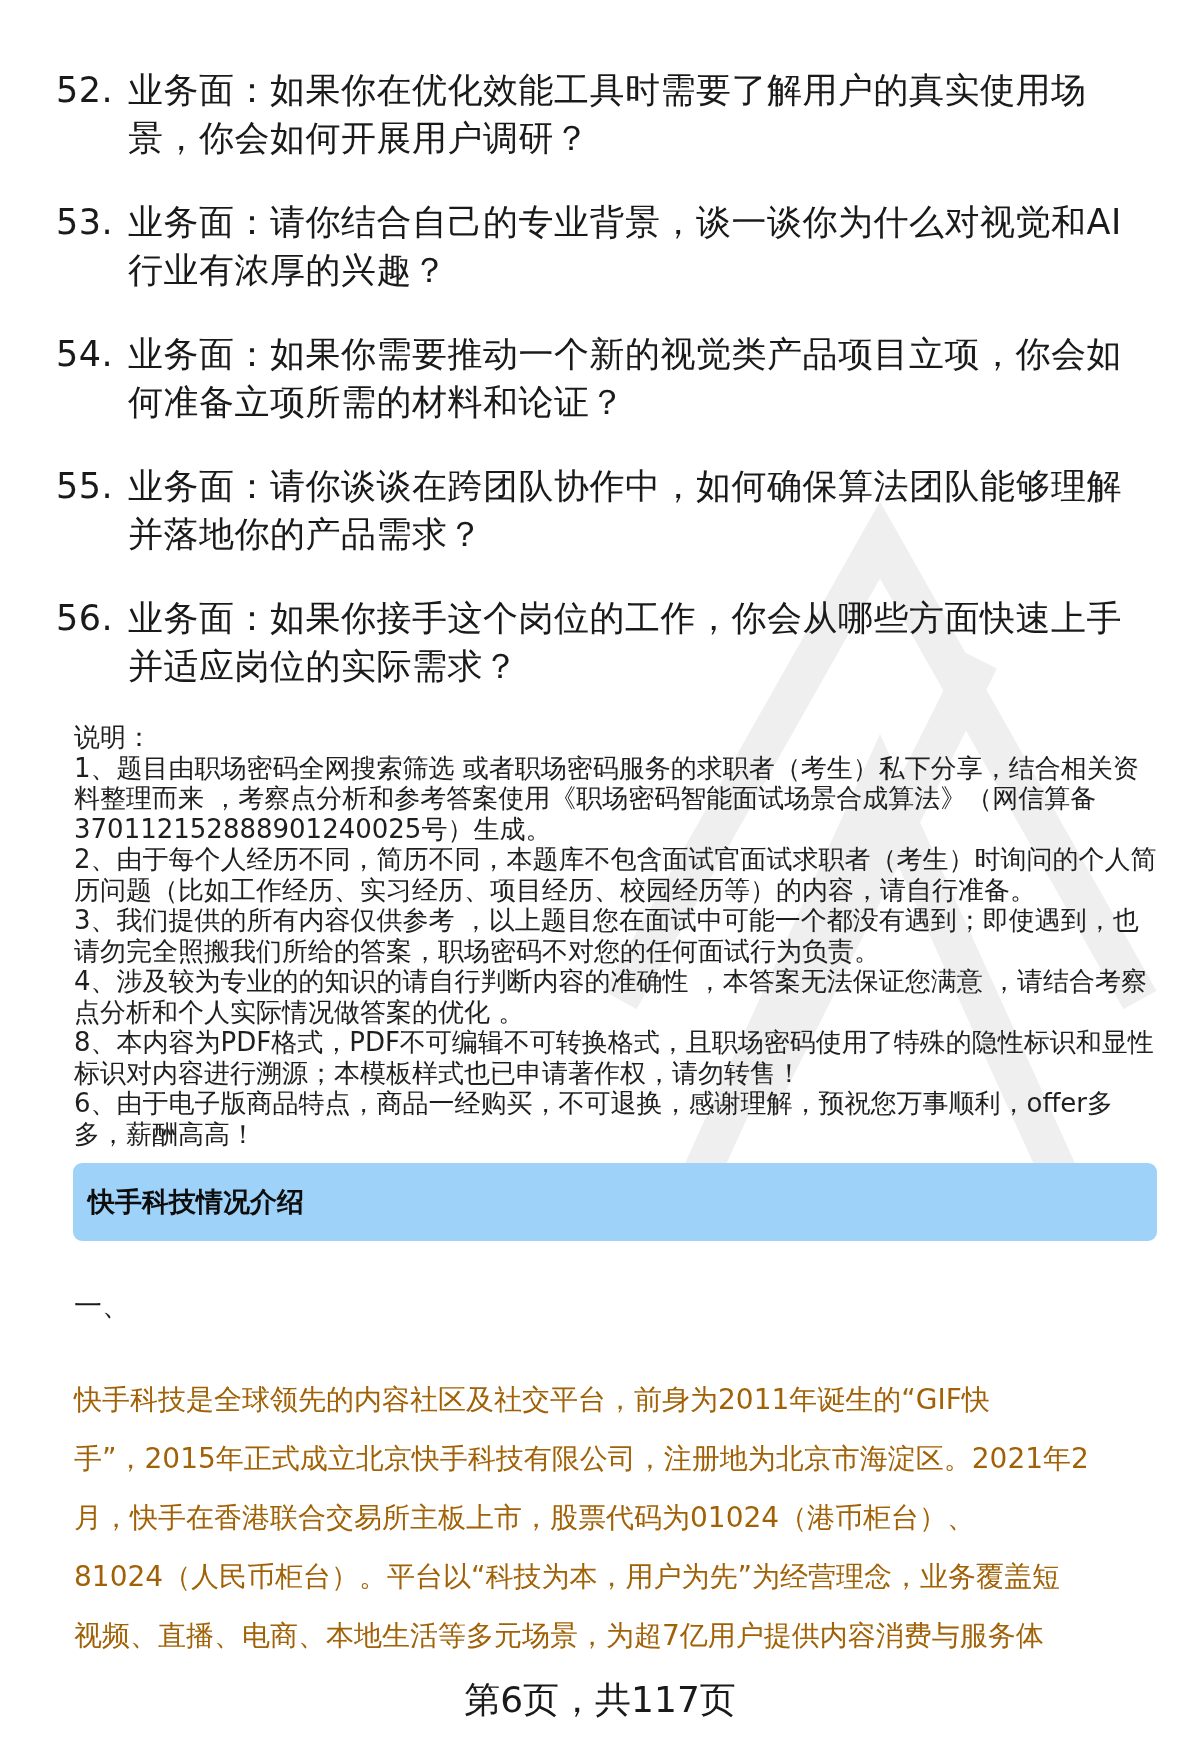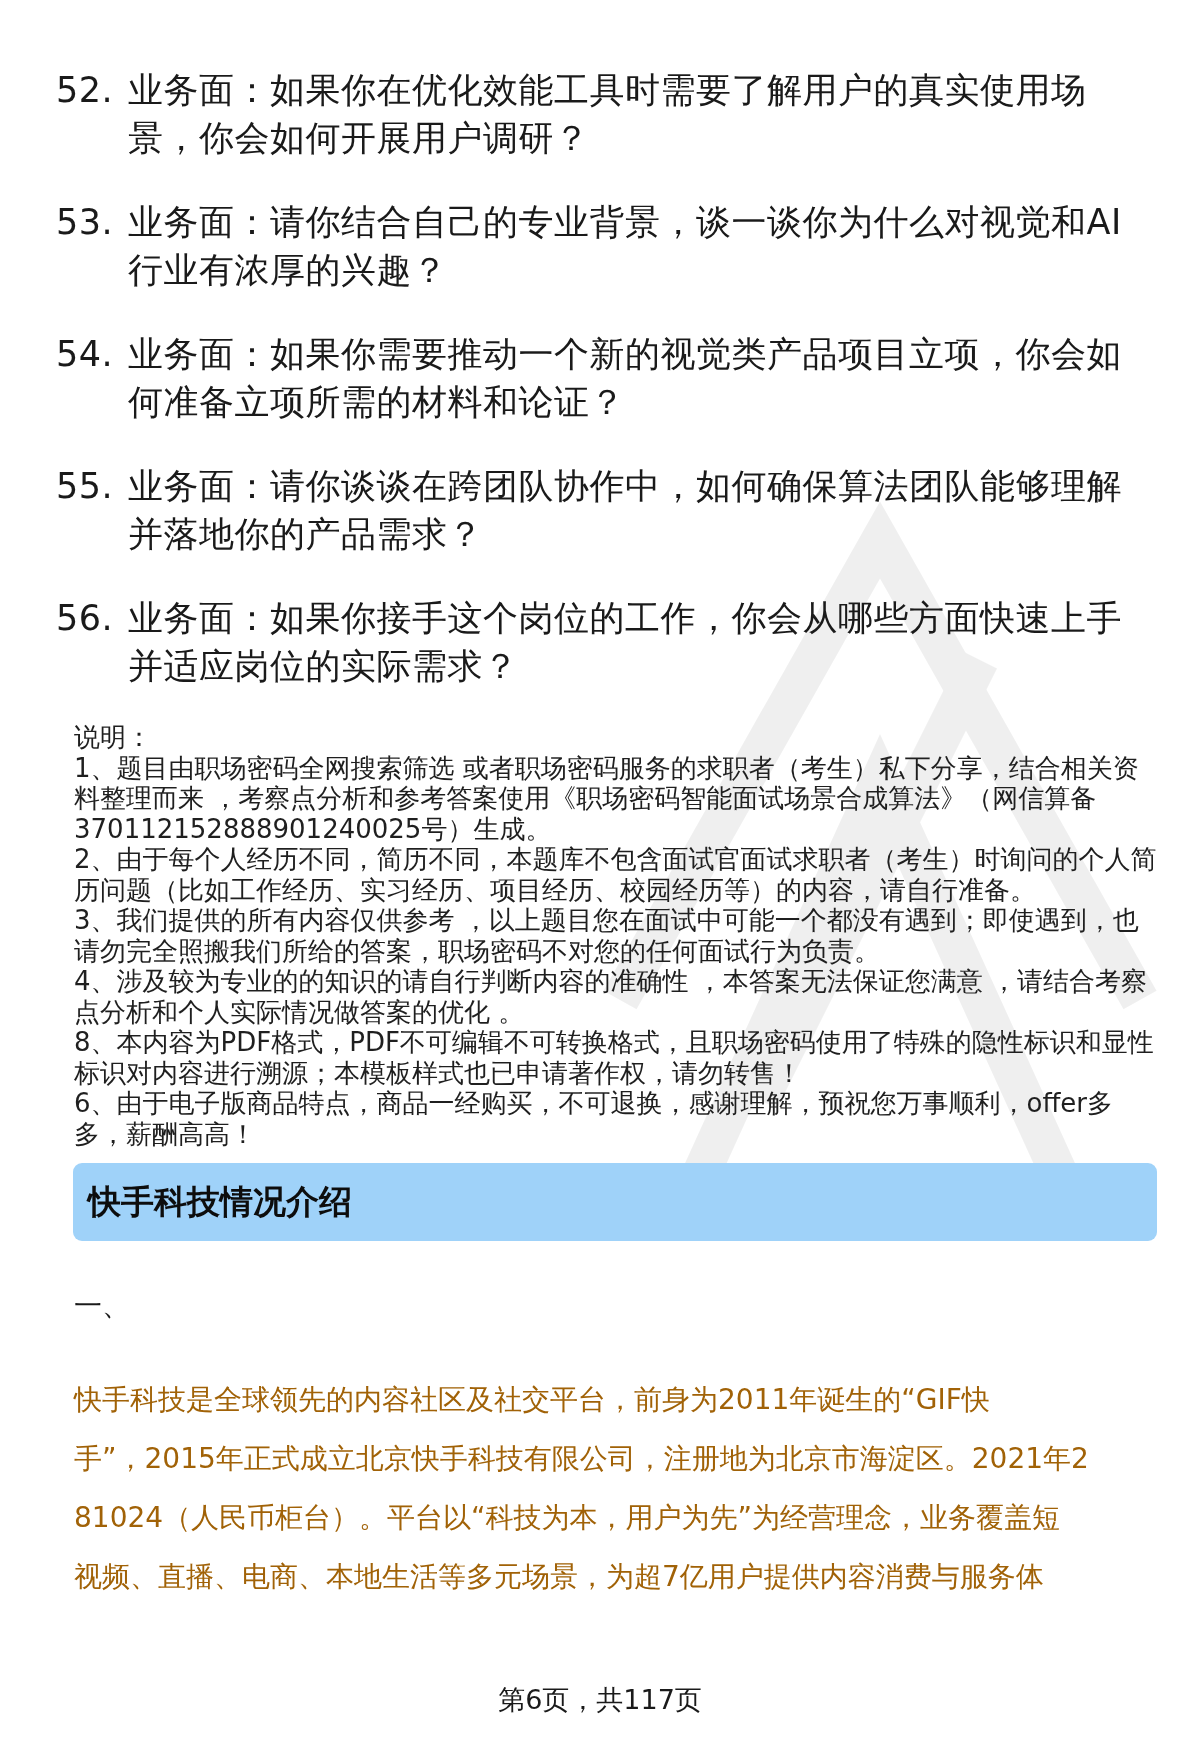--- a/index.html
+++ b/index.html
@@ -22,32 +22,32 @@
   .notes {
     position: absolute; left: 74px; top: 722px; width: 1085px;
     font-size: 26px; line-height: 30.5px; color: #1f1f1f;
   }
   .notes p { margin: 0; }
   .section-bar {
     position: absolute; left: 73px; top: 1163px; width: 1084px; height: 78px;
     background: #9fd2f9; border-radius: 9px;
     display: flex; align-items: center; padding-left: 15px; box-sizing: border-box;
   }
-  .section-bar span { font-size: 33px; font-weight: bold; color: #0d0d0d; }
+  .section-bar span { font-size: 27px; font-weight: bold; color: #0d0d0d; }
   .sub-marker {
     position: absolute; left: 74px; top: 1290px; font-size: 28px; line-height: 32px;
   }
   .intro {
     position: absolute; left: 74px; top: 1370px; width: 1090px;
     font-size: 28px; line-height: 59px; color: #a16207;
   }
   .intro p { margin: 0; }
   .footer {
     position: absolute; left: 0; top: 1680px; width: 1200px; text-align: center;
-    font-size: 27px; line-height: 40px;
+    font-size: 36px; line-height: 40px;
   }
 </style>
 </head>
 <body>
 
 <svg class="watermark" viewBox="0 0 640 760">
   <g fill="none" stroke="#000" stroke-width="38">
     <path d="M120 740 L320 300 L520 740"></path>
     <path d="M60 520 L320 60 L580 520"></path>
     <path d="M200 620 L420 180"></path>
@@ -91,18 +91,19 @@
 
   <div class="section-bar">
     <span>快手科技情况介绍</span>
   </div>
 
   <div class="sub-marker">一、</div>
 
   <div class="intro">
     <p>快手科技是全球领先的内容社区及社交平台，前身为2011年诞生的“GIF快</p>
     <p>手”，2015年正式成立北京快手科技有限公司，注册地为北京市海淀区。2021年2</p>
+    <p>月，快手在香港联合交易所主板上市，股票代码为01024（港币柜台）、</p>
     <p>81024（人民币柜台）。平台以“科技为本，用户为先”为经营理念，业务覆盖短</p>
     <p>视频、直播、电商、本地生活等多元场景，为超7亿用户提供内容消费与服务体</p>
   </div>
 
   <div class="footer">第6页，共117页</div>
 </div>
 
 </body></html>

